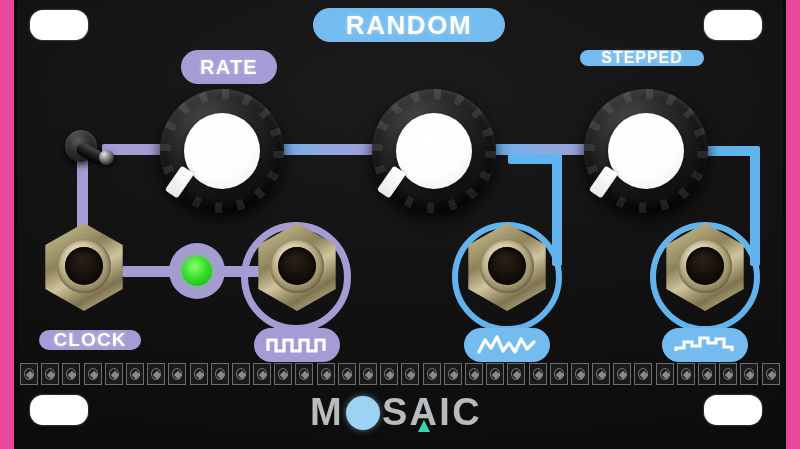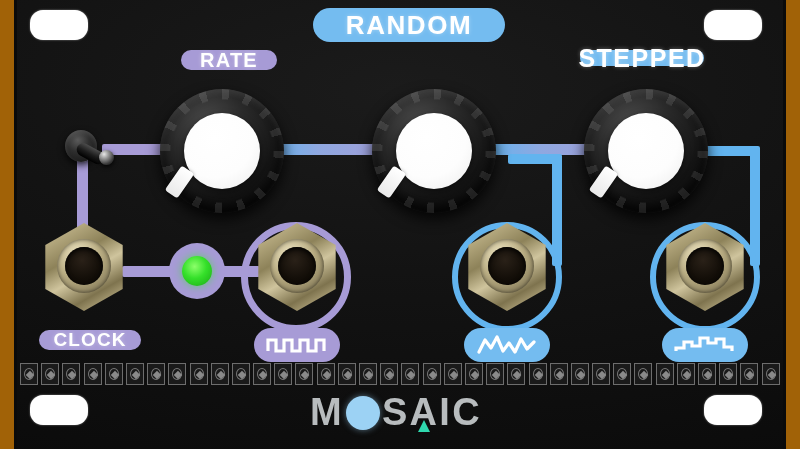--- a/index.html
+++ b/index.html
@@ -11,21 +11,21 @@
     width: 800px;
     height: 449px;
     overflow: hidden;
     font-family: "Liberation Sans", sans-serif;
   }
 
   #stage {
     position: relative;
     width: 800px;
     height: 449px;
-    background: #a16207;
+    background: #ec4899;
   }
 
   
   .panel {
     position: absolute;
     left: 14px;
     top: 0px;
     width: 772px;
     height: 449px;
     background:
@@ -289,24 +289,24 @@
     <div class="trace blue" style="left:538px; top:158px; width:10px; height:108px; border-radius:2px;"></div>
     <div class="ring blue" style="left:438px; top:222px; width:110px; height:110px; border-width:6px;"></div>
 
     <div class="trace blue" style="left:690px; top:146px; width:56px; height:10px; border-radius:2px;"></div>
     <div class="trace blue" style="left:736px; top:150px; width:10px; height:116px; border-radius:2px;"></div>
     <div class="ring blue" style="left:636px; top:222px; width:110px; height:110px; border-width:6px;"></div>
 
     <div class="pill blue" style="left:299px; top:8px; width:192px; height:34px; font-size:26px;">RANDOM</div>
 
 
-    <div class="pill purple" style="left:167px; top:50px; width:96px; height:20px; font-size:20px;">RATE</div>
-
-
-    <div class="pill blue" style="left:566px; top:50px; width:124px; height:16px; font-size:25px;text-align:right;">STEPPED</div>
+    <div class="pill purple" style="left:167px; top:50px; width:96px; height:34px; font-size:20px;">RATE</div>
+
+
+    <div class="pill blue" style="left:566px; top:50px; width:124px; height:16px; font-size:16px;text-align:right;">STEPPED</div>
 
     <div style="position:absolute; left:49px; top:128px; width:44px; height:40px;">
       <div class="toggle-base" style="left:2px; top:2px; width:32px; height:32px;"></div>
       <div class="toggle-lever" style="left:14px; top:14px;"></div>
       <div class="toggle-tip" style="left:36px; top:22px;"></div>
     </div>
 
     <div class="knob-wrap" style="left:146px; top:89px; width:124px; height:124px;">
       <div class="knob-outer"></div>
       <div class="knurl"></div>

